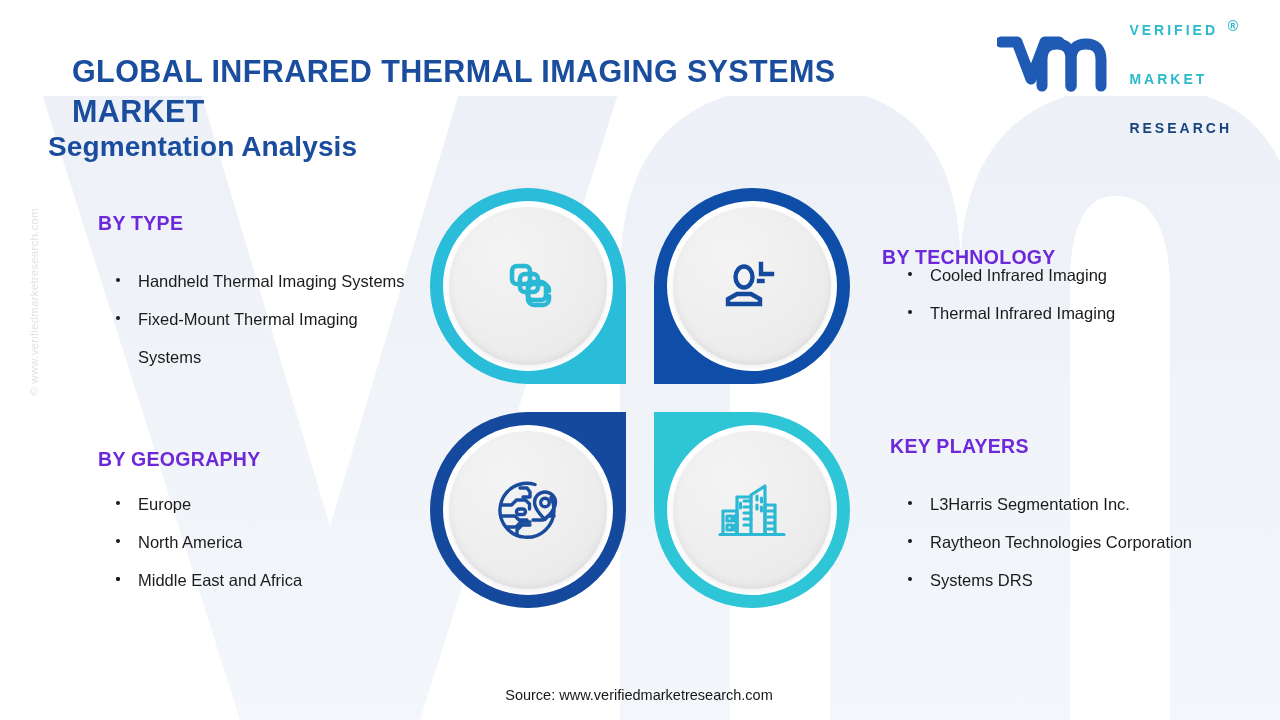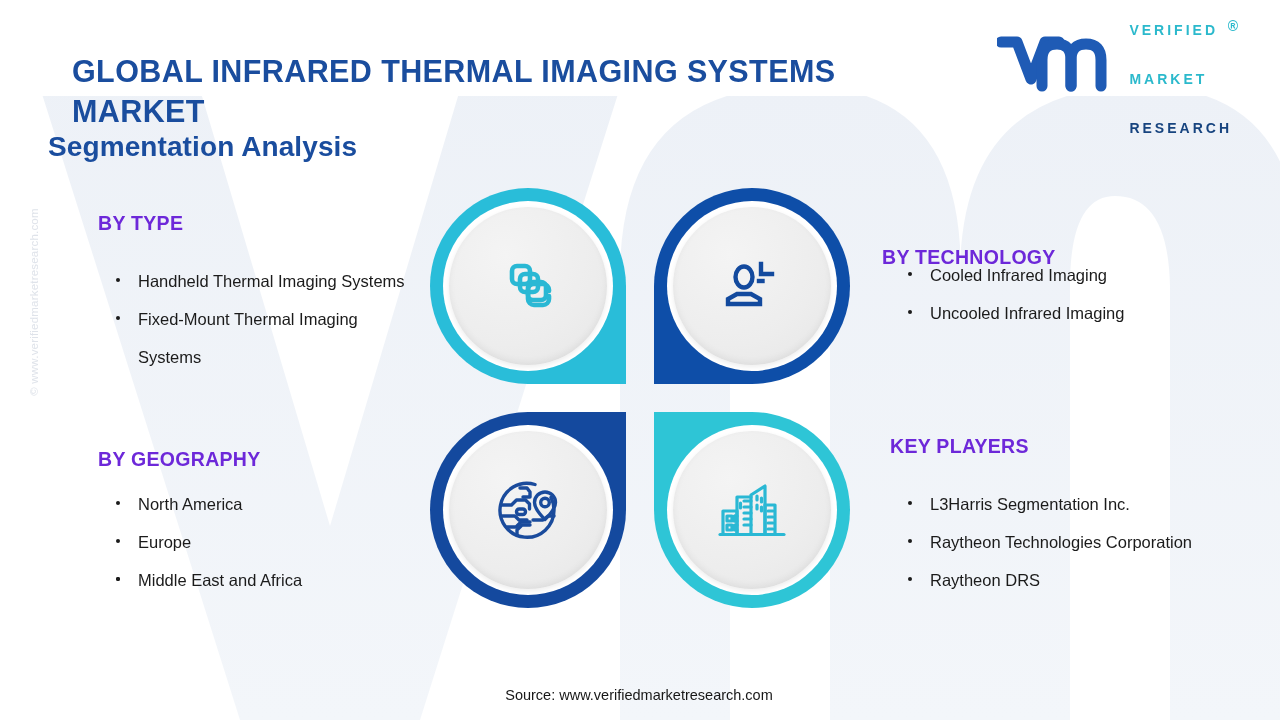--- a/index.html
+++ b/index.html
@@ -265,60 +265,60 @@
     <li>
         <span class="dot"></span>
         <span class="txt">Fixed-Mount Thermal Imaging Systems</span>
       </li>
   </ul>
 
   <div class="col-head" id="blk-geo">BY GEOGRAPHY</div>
   <ul class="bullets" id="list-geo">
     <li>
         <span class="dot"></span>
+        <span class="txt">Europe</span>
+      </li>
+    <li>
+        <span class="dot"></span>
         <span class="txt">North America</span>
-      </li>
-    <li>
-        <span class="dot"></span>
-        <span class="txt">Europe</span>
       </li>
     <li>
         <span class="dot"></span>
       </li>
     <li>
         <span class="dot"></span>
         <span class="txt">Middle East and Africa</span>
       </li>
   </ul>
 
   <div class="col-head" id="blk-tech">BY TECHNOLOGY</div>
   <ul class="bullets" id="list-tech">
     <li>
         <span class="dot"></span>
         <span class="txt">Cooled Infrared Imaging</span>
       </li>
     <li>
         <span class="dot"></span>
-        <span class="txt">Uncooled Infrared Imaging</span>
+        <span class="txt">Thermal Infrared Imaging</span>
       </li>
   </ul>
 
   <div class="col-head" id="blk-key">KEY PLAYERS</div>
   <ul class="bullets" id="list-key">
     <li>
         <span class="dot"></span>
         <span class="txt">L3Harris Segmentation Inc.</span>
       </li>
     <li>
         <span class="dot"></span>
         <span class="txt">Raytheon Technologies Corporation</span>
       </li>
     <li>
         <span class="dot"></span>
-        <span class="txt">Raytheon DRS</span>
+        <span class="txt">Systems DRS</span>
       </li>
   </ul>
 
   <div class="quad-wrap">
 
     <div class="quad tl">
       <div class="ring"></div>
       <div class="disc-halo"></div>
       <div class="disc">
         <svg width="76" height="76" viewBox="0 0 76 76">

